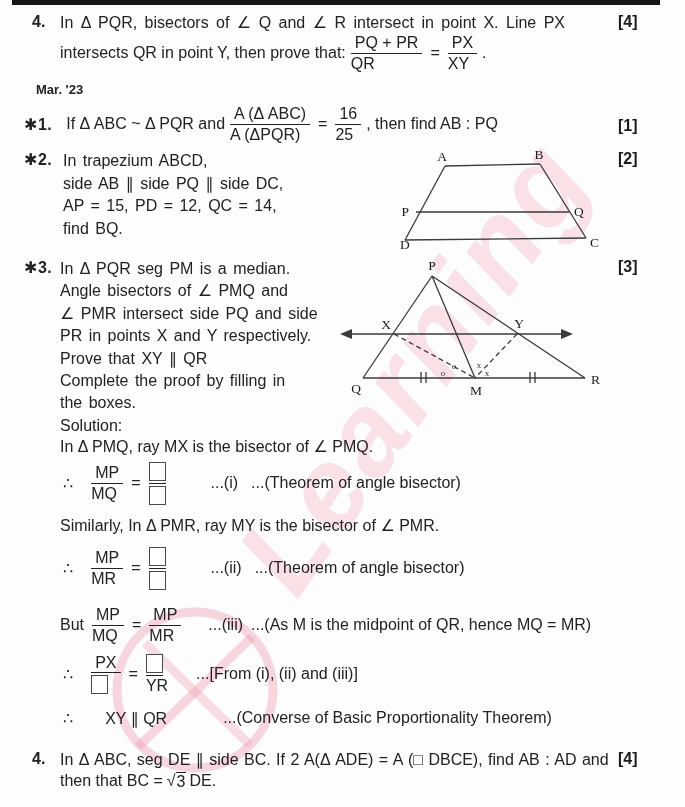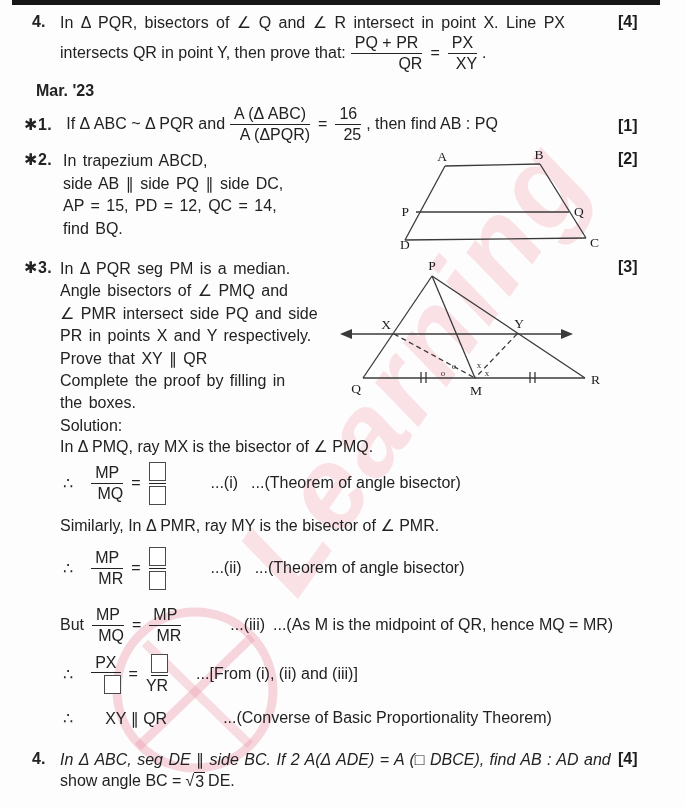--- a/index.html
+++ b/index.html
@@ -8,21 +8,21 @@
     background:#fdfdfd;overflow:hidden;
     font-family:"Liberation Sans","DejaVu Sans",sans-serif;
     color:#222;font-size:16px;
   }
   .abs{position:absolute;}
   .row{position:absolute;display:flex;align-items:center;white-space:nowrap;}
   .bold{font-weight:700;}
   .marks{position:absolute;left:618px;font-weight:700;color:#1c1c1c;}
   .qnum{position:absolute;font-weight:700;}
   .bullet{font-weight:700;letter-spacing:0.5px;}
-  .frac{display:inline-flex;flex-direction:column;align-items:flex-end;line-height:1.12;margin:0 5px;text-align:center;}
+  .frac{display:inline-flex;flex-direction:column;align-items:flex-start;line-height:1.12;margin:0 5px;text-align:center;}
   .frac .num{border-bottom:1.6px solid #222;padding:0 4px 1px;}
   .frac .den{padding-top:1px;}
   .box{width:17px;height:19px;border:1.7px solid #4a4a4a;background:#fff;box-sizing:border-box;}
   .boxnum{border-bottom:1.7px solid #222;padding:0 0 2px;}
   .boxden{padding-top:2px;}
   .eq{margin:0 3px;}
   .note{margin-left:40px;}
   .reason{margin-left:13px;}
   .textcol div{line-height:22.4px;word-spacing:2px;}
   .topbar{position:absolute;left:12px;top:0;width:648px;height:5px;background:#161616;}
@@ -31,21 +31,21 @@
     font-size:115px;font-weight:700;font-style:italic;letter-spacing:4px;
     color:rgba(243,186,197,0.42);white-space:nowrap;z-index:0;pointer-events:none;
   }
   .wm-logo{position:absolute;left:100px;top:595px;z-index:0;pointer-events:none;}
   .content{position:absolute;inset:0;z-index:1;}
   .figlabel{font-family:"Liberation Serif","DejaVu Serif",serif;font-size:13.5px;fill:#1a1a1a;}
   .anglemark{font-family:"Liberation Serif","DejaVu Serif",serif;font-size:9px;fill:#333;}
   .radicand{border-top:1.6px solid #222;padding:0 1px;}
   .sqrt{margin-left:4px;margin-right:3px;display:inline-flex;align-items:flex-start;}
   .ws3{word-spacing:3px;}
-  .ws1{word-spacing:1px;font-style:italic;}
+  .ws1{word-spacing:1px;}
 </style>
 </head>
 <body>
 
 <div class="page">
 
   <div class="wm-text">Learning</div>
   <svg class="wm-logo" width="190" height="190" viewBox="0 0 190 190">
     <circle cx="95" cy="95" r="78" fill="none" stroke="rgba(235,158,173,0.42)" stroke-width="9"></circle>
     <line x1="38" y1="152" x2="152" y2="42" stroke="rgba(235,158,173,0.42)" stroke-width="9"></line>
@@ -66,21 +66,21 @@
         <span class="den">QR</span>
       </span>
       <span class="eq">=</span>
       <span class="frac">
         <span class="num">PX</span>
         <span class="den">XY</span>
       </span>
       <span>.</span>
     </div>
 
-    <div class="abs bold" style="left:36px;top:82px;font-size:16px">Mar. '23</div>
+    <div class="abs bold" style="left:36px;top:82px;font-size:13px">Mar. '23</div>
 
     <div class="row" style="left:24px;top:101px;height:46px">
       <span class="bullet">✱1.</span>
       <span style="margin-left:14px">If Δ ABC ~ Δ PQR and</span>
       <span class="frac">
         <span class="num">A (Δ ABC)</span>
         <span class="den">A (ΔPQR)</span>
       </span>
       <span class="eq">=</span>
       <span class="frac">
@@ -203,21 +203,21 @@
       <span>But</span>
       <span class="frac" style="margin-left:8px">
         <span class="num">MP</span>
         <span class="den">MQ</span>
       </span>
       <span class="eq">=</span>
       <span class="frac">
         <span class="num">MP</span>
         <span class="den">MR</span>
       </span>
-      <span style="margin-left:44px">...(iii)</span>
+      <span style="margin-left:22px">...(iii)</span>
       <span style="margin-left:8px">...(As M is the midpoint of QR, hence MQ = MR)</span>
     </div>
 
     <div class="row" style="left:63px;top:649px;height:50px">
       <span>∴</span>
       <span class="frac" style="margin-left:18px">
         <span class="num">PX</span>
         <span class="boxden">
             <span class="box" style="display:block"></span>
           </span>
@@ -235,21 +235,21 @@
     <div class="row" style="left:63px;top:707px;height:22px">
       <span>∴</span>
       <span style="margin-left:32px">XY ∥ QR</span>
       <span style="margin-left:56px">...(Converse of Basic Proportionality Theorem)</span>
     </div>
 
     <div class="qnum" style="left:32px;top:750px">4.</div>
     <div class="abs ws1" style="left:60px;top:750px">In Δ ABC, seg DE ∥ side BC. If 2 A(Δ ADE) = A (□ DBCE), find AB : AD and</div>
     <div class="marks" style="top:750px">[4]</div>
     <div class="row" style="left:60px;top:768px;height:26px">
-      <span>show angle BC =</span>
+      <span>then that BC =</span>
       <span class="sqrt">
         <span>√</span>
         <span class="radicand">3</span>
       </span>
       <span>DE.</span>
     </div>
 
   </div>
 </div>
 

